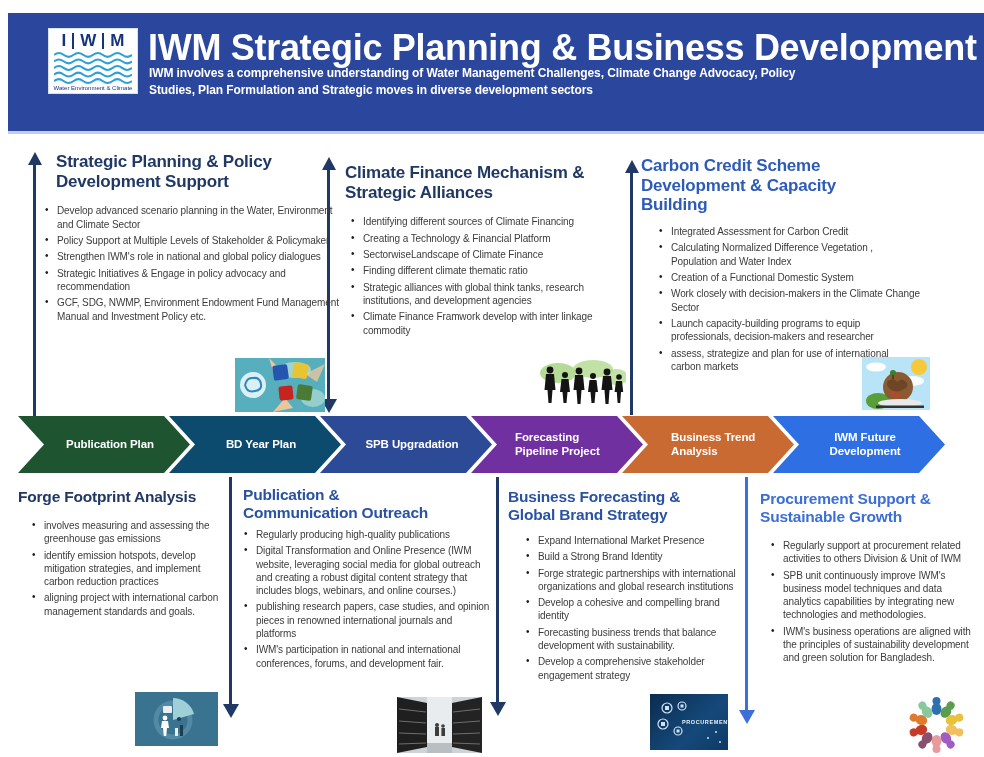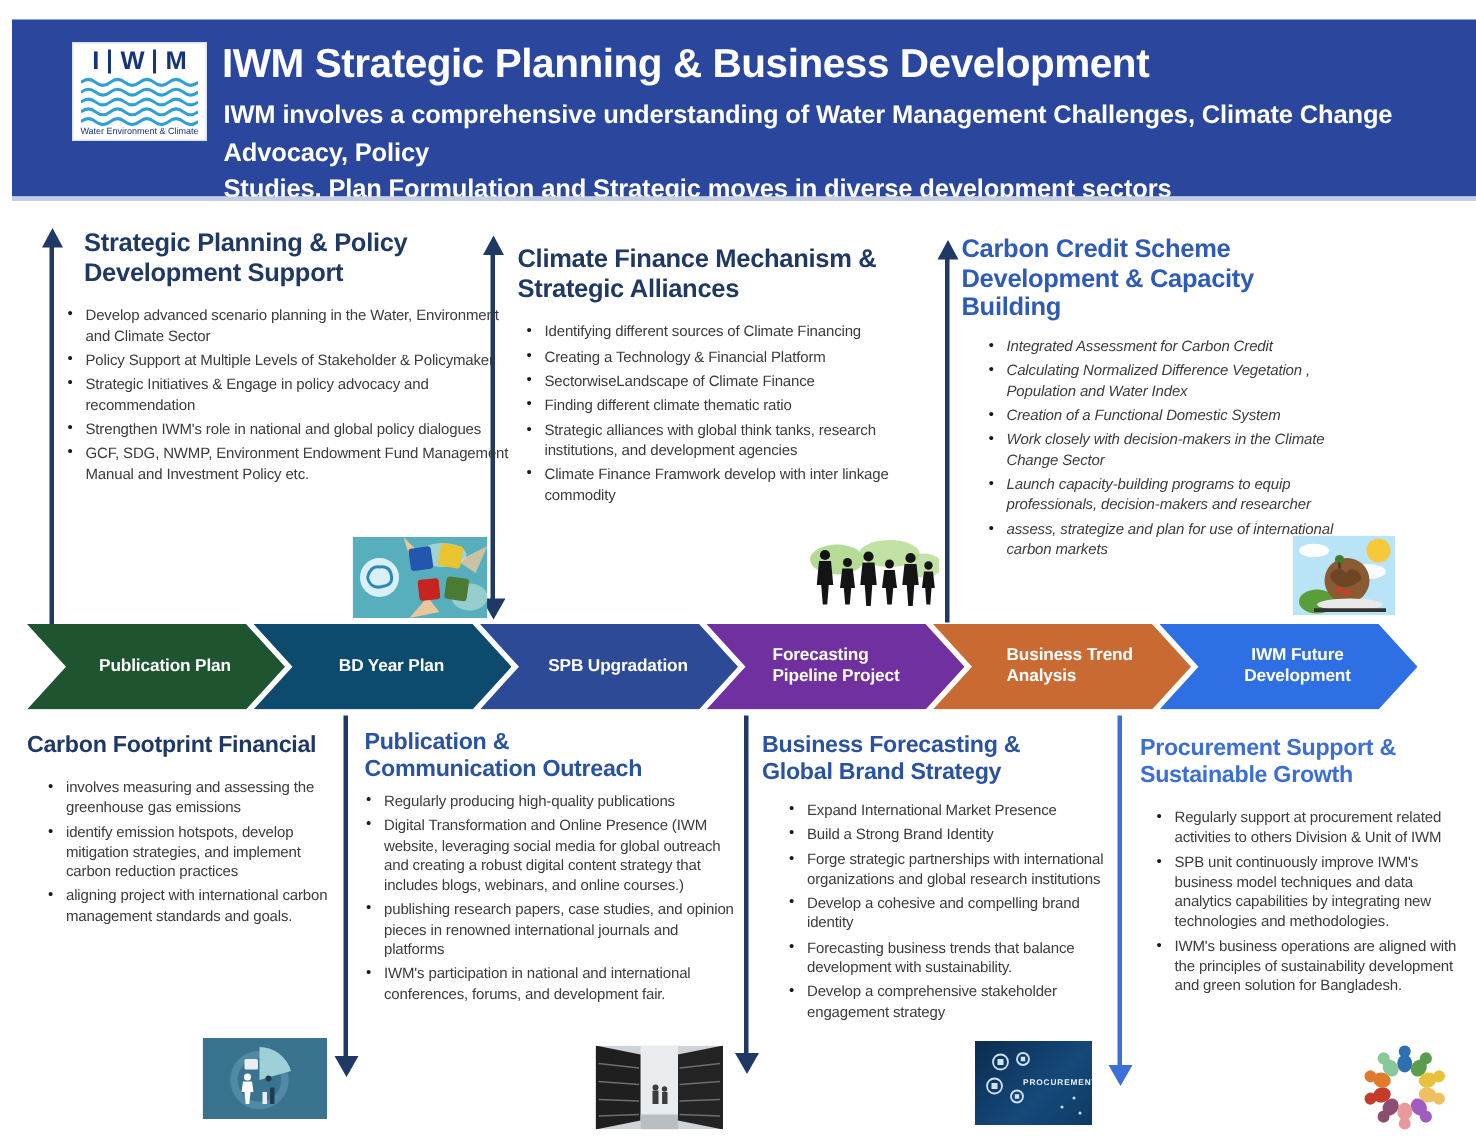--- a/index.html
+++ b/index.html
@@ -9,23 +9,23 @@
   
   .header{position:absolute;left:8px;top:13px;right:0;height:118px;background:#2b479d;}
   .header-underline{position:absolute;left:8px;top:131px;right:0;height:3px;background:#c3cde6;}
   .logo{position:absolute;left:40px;top:15px;width:88px;height:64px;background:#ffffff;border:1px solid #d8e2f2;
         display:flex;flex-direction:column;align-items:stretch;overflow:hidden;}
   .logo-letters{display:flex;justify-content:center;align-items:center;gap:6px;
         color:#16337e;font-weight:bold;font-size:17px;line-height:1;padding-top:3px;}
   .logo-letters .bar{width:2px;height:16px;background:#16337e;}
   .logo-waves{flex:1;margin:2px 5px 0 5px;}
   .logo-caption{font-size:6px;color:#16337e;text-align:center;white-space:nowrap;padding-bottom:2px;}
-  .title{position:absolute;left:140px;top:14px;color:#ffffff;font-size:27px;font-weight:bold;
+  .title{position:absolute;left:140px;top:14px;color:#ffffff;font-size:36px;font-weight:bold;
          letter-spacing:-0.3px;white-space:nowrap;}
-  .subtitle{position:absolute;left:141px;top:52px;color:#ffffff;font-size:17px;font-weight:bold;
+  .subtitle{position:absolute;left:141px;top:52px;color:#ffffff;font-size:12px;font-weight:bold;
             line-height:1.45;letter-spacing:-0.1px;}
 
   
   .varrow{position:absolute;width:3px;}
   .varrow .head-up{position:absolute;top:-11px;left:50%;transform:translateX(-50%);
         width:0;height:0;border-left:7px solid transparent;border-right:7px solid transparent;}
   .varrow .head-down{position:absolute;bottom:-13px;left:50%;transform:translateX(-50%);
         width:0;height:0;border-left:8px solid transparent;border-right:8px solid transparent;}
   .varrow .cap{position:absolute;bottom:-3px;left:50%;transform:translateX(-50%);
         width:18px;height:3px;}
@@ -106,41 +106,41 @@
   </div>
   <div class="varrow navy-arrow" style="left:630px;top:171px;height:244px;">
     <div class="head-up"></div>
   </div>
 
   <div class="section top-sec" style="left:56px;top:152px;width:290px;">
     <h2 style="width: 235px; color: rgb(32, 56, 100);">Strategic Planning &amp; Policy Development Support</h2>
     <ul style="width:295px;margin-left:-12px;">
       <li>Develop advanced scenario planning in the Water, Environment and Climate Sector</li>
       <li>Policy Support at Multiple Levels of Stakeholder &amp; Policymaker</li>
+      <li>Strengthen IWM's role in national and global policy dialogues</li>
       <li>Strategic Initiatives &amp; Engage in policy advocacy and recommendation</li>
-      <li>Strengthen IWM's role in national and global policy dialogues</li>
       <li>GCF, SDG, NWMP, Environment Endowment Fund Management Manual and Investment Policy etc.</li>
     </ul>
   </div>
 
   <div class="section top-sec" style="left:345px;top:163px;width:290px;">
     <h2 style="width: 255px; color: rgb(32, 56, 100);">Climate Finance Mechanism &amp; Strategic Alliances</h2>
     <ul style="width:285px;margin-left:5px;">
       <li>Identifying different sources of Climate Financing</li>
       <li>Creating a Technology &amp; Financial Platform</li>
       <li>SectorwiseLandscape of Climate Finance</li>
       <li>Finding different climate thematic ratio</li>
       <li>Strategic alliances with global think tanks, research institutions, and development agencies</li>
       <li>Climate Finance Framwork develop with inter linkage commodity</li>
     </ul>
   </div>
 
   <div class="section top-sec" style="left:641px;top:156px;width:300px;">
     <h2 style="width: 258px; margin-bottom: 10px; color: rgb(46, 91, 184);">Carbon Credit Scheme Development &amp; Capacity Building</h2>
-    <ul style="width:262px;margin-left:17px;font-style:italic;">
+    <ul style="width:262px;margin-left:17px;">
       <li>Integrated Assessment for Carbon Credit</li>
       <li>Calculating Normalized Difference Vegetation , Population and Water Index</li>
       <li>Creation of a Functional Domestic System</li>
       <li>Work closely with decision-makers in the Climate Change Sector</li>
       <li>Launch capacity-building programs to equip professionals, decision-makers and researcher</li>
       <li>assess, strategize and plan for use of international carbon markets</li>
     </ul>
   </div>
 
   <div class="graphic" style="left:235px;top:358px;width:90px;height:54px;">
@@ -226,21 +226,21 @@
     <div class="head-down"></div>
   </div>
   <div class="varrow navy-arrow" style="left:496px;top:477px;height:226px;">
     <div class="head-down"></div>
   </div>
   <div class="varrow blue-arrow" style="left:745px;top:477px;height:234px;">
     <div class="head-down"></div>
   </div>
 
   <div class="section bot-sec" style="left:18px;top:488px;width:210px;">
-    <h2 style="width: 210px; color: rgb(32, 56, 100);">Carbon Footprint Financial</h2>
+    <h2 style="width: 210px; color: rgb(32, 56, 100);">Forge Footprint Analysis</h2>
     <ul style="width:198px;margin-left:13px;">
       <li>involves measuring and assessing the greenhouse gas emissions</li>
       <li>identify emission hotspots, develop mitigation strategies, and implement carbon reduction practices</li>
       <li>aligning project with international carbon management standards and goals.</li>
     </ul>
   </div>
 
   <div class="section bot-sec" style="left:243px;top:486px;width:250px;">
     <h2 style="width: 215px; margin-bottom: 6px; color: rgb(42, 82, 162);">Publication &amp; Communication Outreach</h2>
     <ul style="width:247px;">

